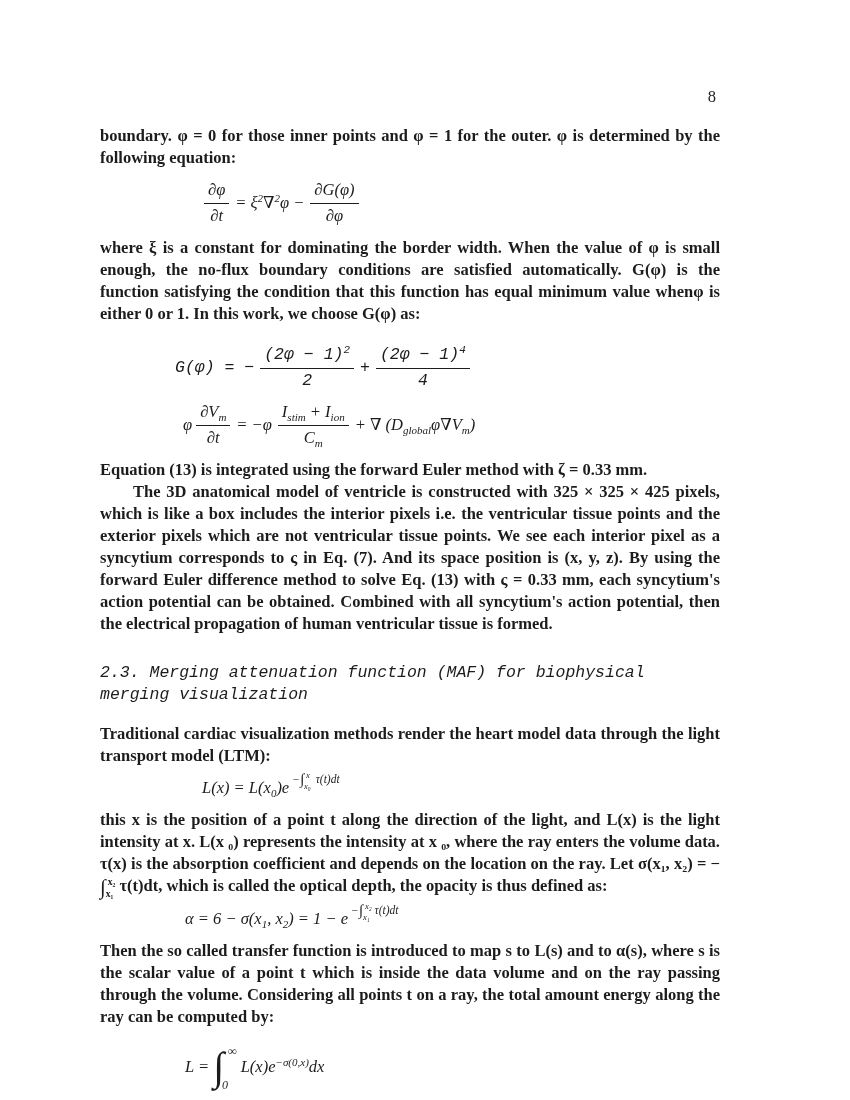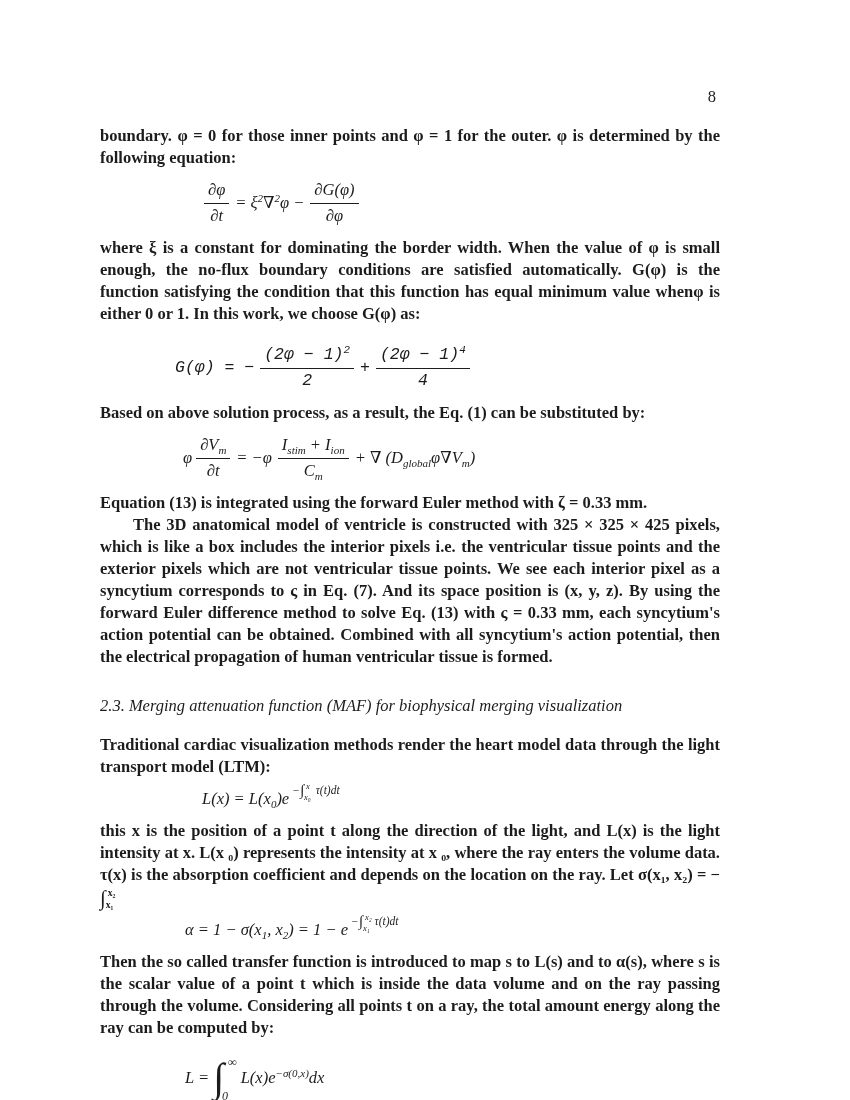--- a/index.html
+++ b/index.html
@@ -24,20 +24,21 @@
   .page-num {
     text-align: right;
     padding-right: 4px;
     margin-bottom: 17px;
   }
   .para { text-align: justify; font-weight: bold; }
   .indent-first { text-indent: 33px; }
   .section-heading {
     font-style: italic;
     margin: 27px 0 17px 0;
+    font-family: Liberation Mono, monospace;
   }
 
   
   .eq {
     display: flex;
     align-items: center;
     font-style: italic;
     margin: 11px 0 11px 100px;
     line-height: 20px;
   }
@@ -142,21 +143,20 @@
         <span class="num"><span>(2φ − 1)</span><sup>2</sup></span>
         <span class="den">2</span>
       </span>
       <span class="mt">+</span>
       <span class="frac">
         <span class="num"><span>(2φ − 1)</span><sup>4</sup></span>
         <span class="den">4</span>
       </span>
     </div>
 
-    <div class="para">Based on above solution process, as a result, the Eq. (1) can be substituted by:</div>
 
     <div class="eq eq-vm">
       <span>φ</span>
       <span class="frac">
         <span class="num"><span>∂V</span><sub>m</sub></span>
         <span class="den">∂t</span>
       </span>
       <span class="mt">= −φ</span>
       <span class="frac">
         <span class="num"><span>I</span><sub>stim</sub><span> + I</span><sub>ion</sub></span>
@@ -184,24 +184,24 @@
         <span> τ(t)dt</span>
       </span>
     </div>
 
     <div class="para"><span>this x is the position of a point t along the direction of the light, and L(x) is the light intensity at x.  L(x ₀) represents the intensity at x ₀, where the ray enters the volume data.  τ(x) is the absorption coefficient and depends on the location on the ray.  Let σ(x₁, x₂) = − </span><span class="iint">
           <span class="isign">∫</span>
           <span class="ilims">
             <span class="t">x₂</span>
             <span class="b">x₁</span>
           </span>
-        </span></div>
+        </span><span> τ(t)dt, which is called the optical depth, the opacity is thus defined as:</span></div>
 
     <div class="eq eq-vm">
-      <span class="mt"><span>α = 1 − σ(x</span><sub>1</sub><span>, x</span><sub>2</sub><span>) = 1 − e</span></span>
+      <span class="mt"><span>α = 6 − σ(x</span><sub>1</sub><span>, x</span><sub>2</sub><span>) = 1 − e</span></span>
       <span class="expwrap">
         <span>−</span>
         <span class="sint">∫</span>
         <span class="slims">
           <span class="t">x₂</span>
           <span class="b">x₁</span>
         </span>
         <span> τ(t)dt</span>
       </span>
     </div>

